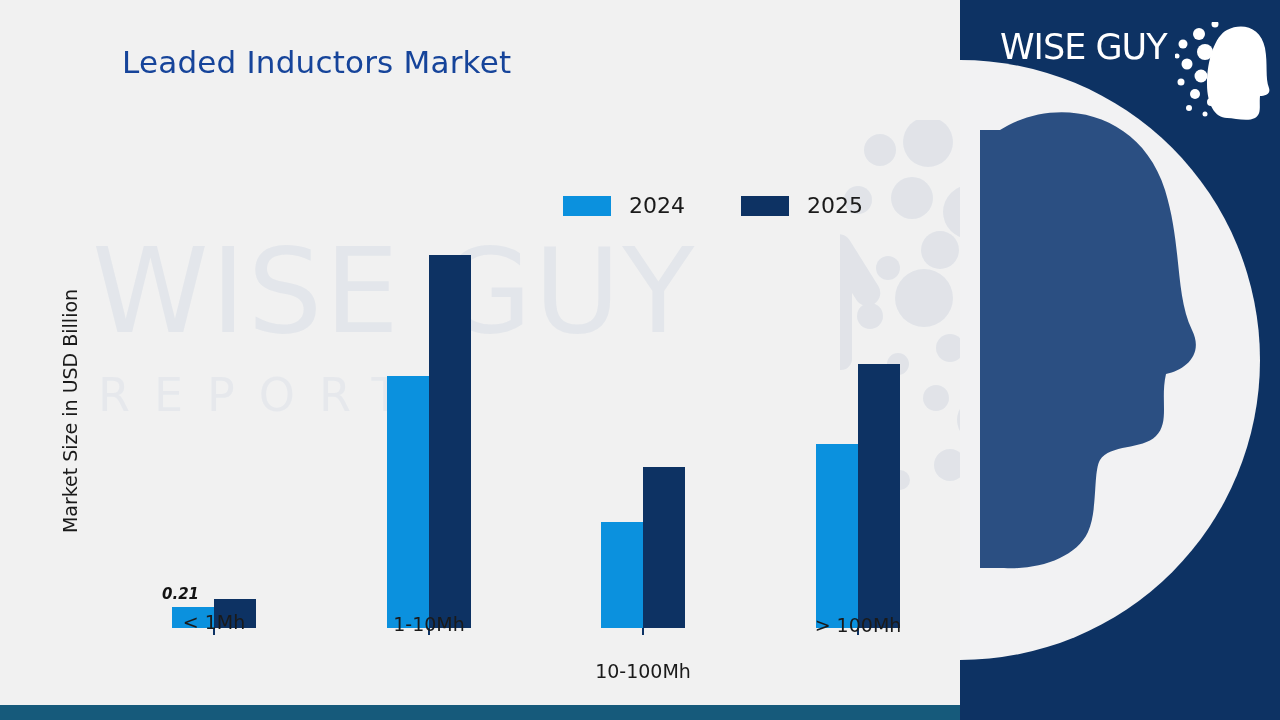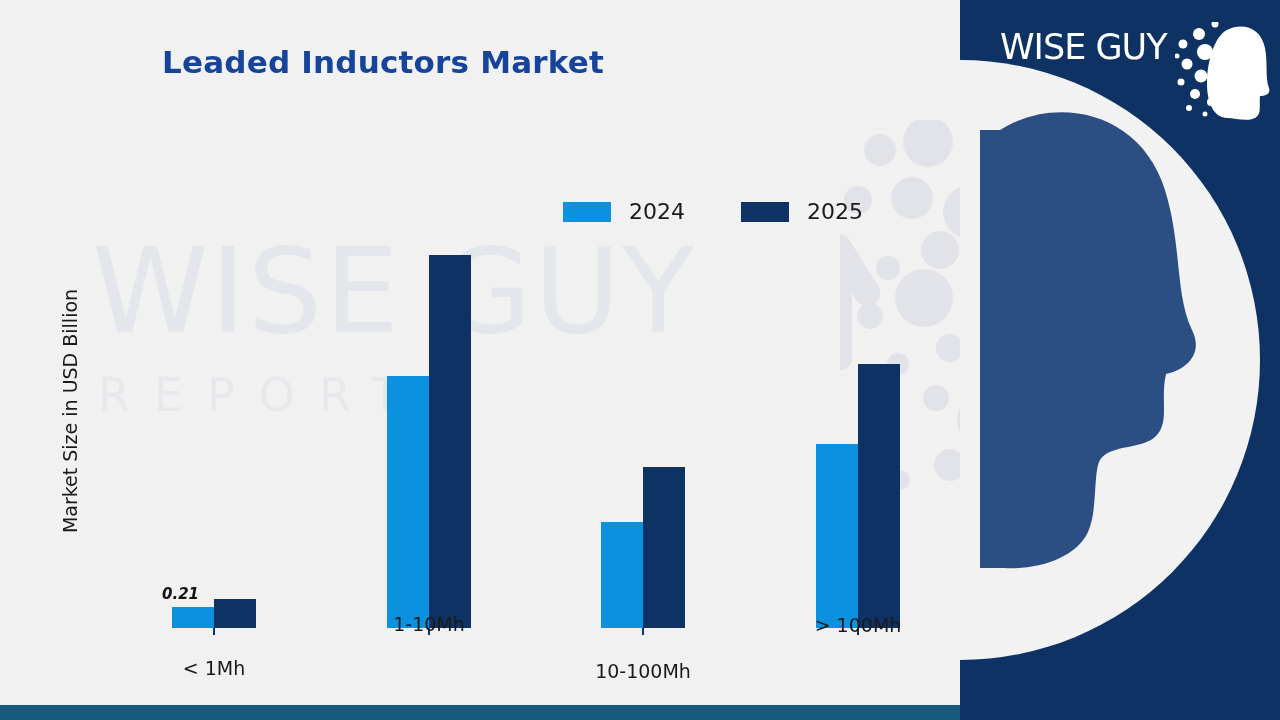--- a/index.html
+++ b/index.html
@@ -32,23 +32,22 @@
   .logo-dots{position:absolute;left:175px;top:-6px;width:95px;height:100px;}
 
   
   .bottom-strip{
     position:absolute;left:0;top:705px;width:960px;height:15px;background:#165a7b;
   }
 
   
   .title{
     position:absolute;left:122px;top:44px;
-    font-size:31px;color:#16449a;font-weight:700;white-space:nowrap;
+    font-size:31px;color:#16449a;font-weight:400;white-space:nowrap;
     letter-spacing:0.2px;
-    margin-left:40px;
   }
 
   
   .watermark{
     position:absolute;left:92px;top:232px;width:800px;height:230px;
     pointer-events:none;user-select:none;
   }
   .wm-main{
     font-size:118px;color:#dfe3e9;opacity:.75;letter-spacing:2px;
     line-height:118px;white-space:nowrap;font-weight:400;
@@ -61,21 +60,21 @@
 
   
   .ylabel{
     position:absolute;left:-110px;top:400px;width:360px;
     transform:rotate(-90deg);transform-origin:center center;
     text-align:center;font-size:19px;color:#1a1a1a;white-space:nowrap;
   }
 
   
   .legend{
-    position:absolute;left:563px;top:199px;display:flex;align-items:center;gap:56px;justify-content:flex-end;
+    position:absolute;left:563px;top:193px;display:flex;align-items:center;gap:56px;justify-content:flex-end;
   }
   .legend-item{display:flex;align-items:center;gap:18px;}
   .legend-swatch{width:48px;height:20px;display:block;}
   .legend-label{font-size:22px;color:#1a1a1a;}
 
   
   .plot{position:absolute;left:92px;top:180px;width:850px;height:450px;}
   .bar{position:absolute;bottom:0;}
   .bar-label{
     position:absolute;font-size:15px;font-weight:bold;color:#121212;white-space:nowrap;font-style:italic;
@@ -140,21 +139,21 @@
       <span class="legend-label">2025</span>
     </div>
   </div>
 
   <div class="plot">
     <div id="bars">
         <div class="bar" style="left: 80px; width: 42px; height: 21px; top: 427px; background: rgb(11, 145, 222);"></div>
         <div class="bar" style="left: 122px; width: 42px; height: 29px; top: 419px; background: rgb(13, 50, 99);"></div>
         <div class="bar-label" style="left: 70px; top: 405px;">0.21</div>
         <div class="tick" style="left: 121px; top: 448px;"></div>
-        <div class="cat-label" style="left: 22px; width: 200px; top: 477px;">&lt; 1Mh</div>
+        <div class="cat-label" style="left: 22px; width: 200px; top: 431px;">&lt; 1Mh</div>
         <div class="bar" style="left: 295px; width: 42px; height: 252px; top: 196px; background: rgb(11, 145, 222);"></div>
         <div class="bar" style="left: 337px; width: 42px; height: 373px; top: 75px; background: rgb(13, 50, 99);"></div>
         <div class="tick" style="left: 336px; top: 448px;"></div>
         <div class="cat-label" style="left: 237px; width: 200px; top: 433px;">1-10Mh</div>
         <div class="bar" style="left: 509px; width: 42px; height: 106px; top: 342px; background: rgb(11, 145, 222);"></div>
         <div class="bar" style="left: 551px; width: 42px; height: 161px; top: 287px; background: rgb(13, 50, 99);"></div>
         <div class="tick" style="left: 550px; top: 448px;"></div>
         <div class="cat-label" style="left: 451px; width: 200px; top: 456px; margin-top: 24px;">10-100Mh</div>
         <div class="bar" style="left: 724px; width: 42px; height: 184px; top: 264px; background: rgb(11, 145, 222);"></div>
         <div class="bar" style="left: 766px; width: 42px; height: 264px; top: 184px; background: rgb(13, 50, 99);"></div>

